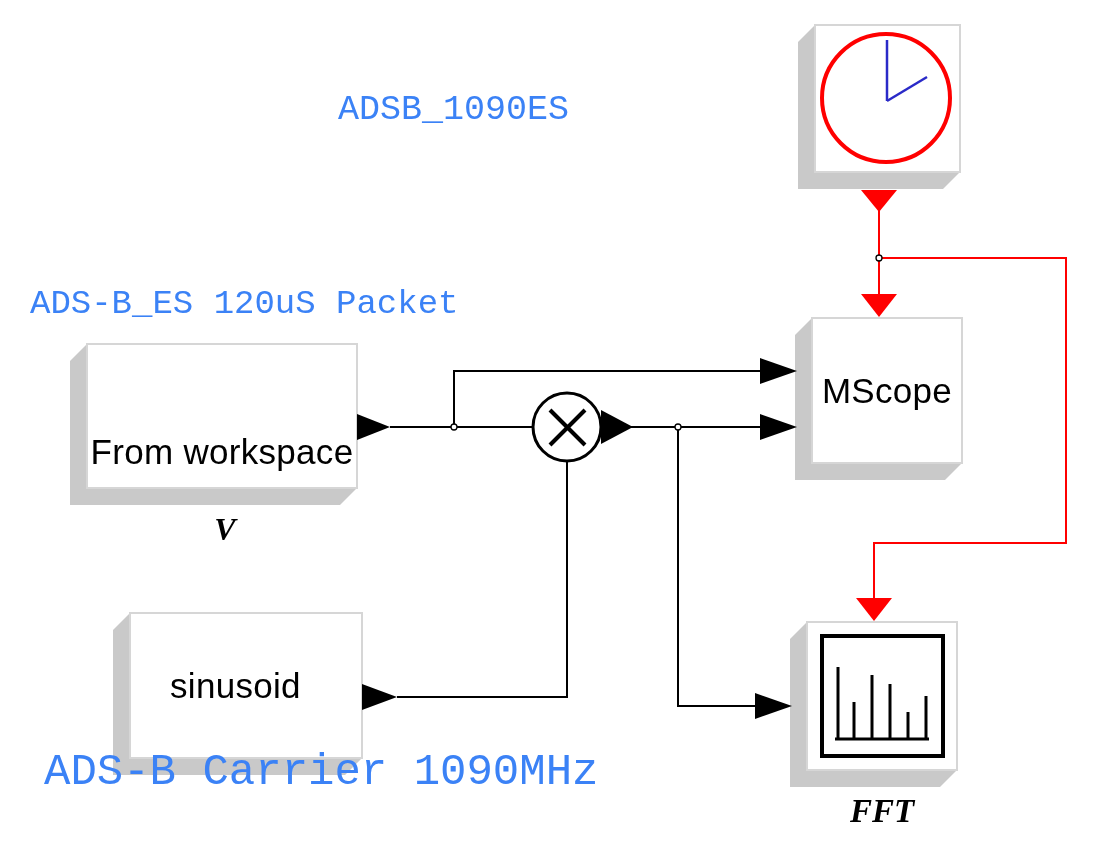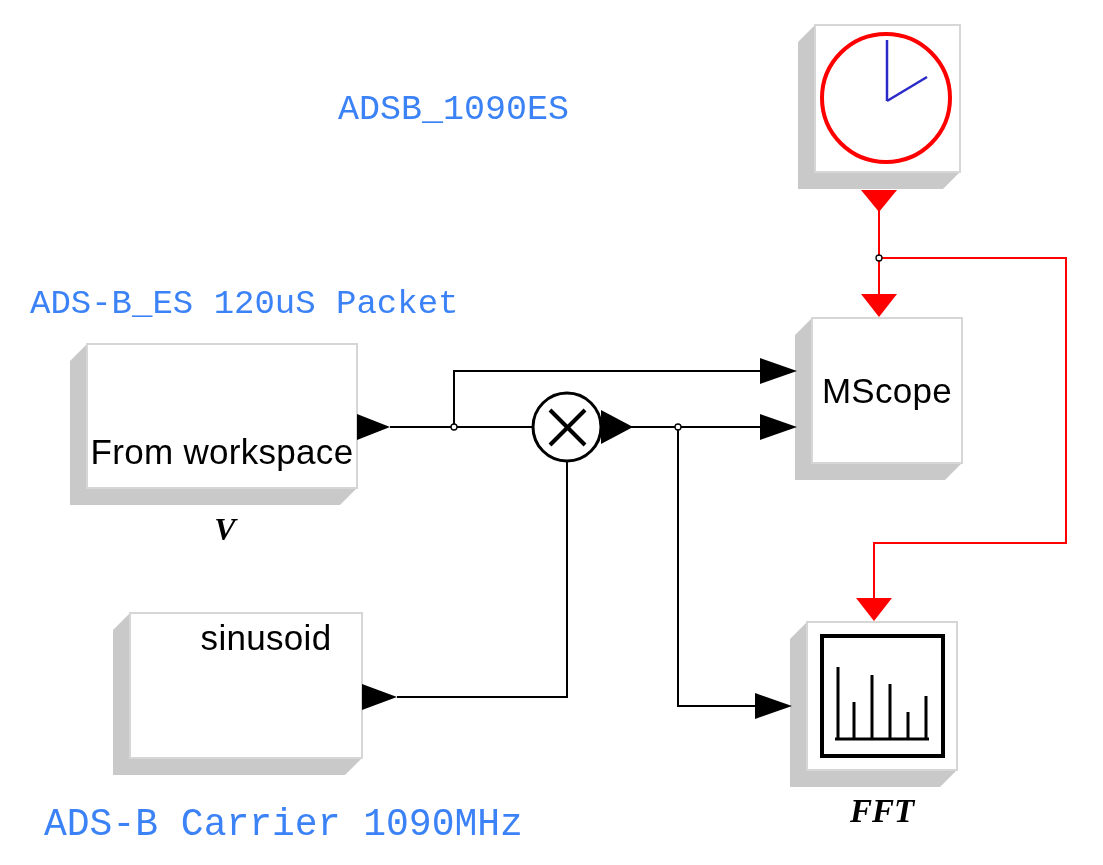--- a/index.html
+++ b/index.html
@@ -2,30 +2,30 @@
 <html><head>
 <meta charset="utf-8">
 <style>
   html,body{margin:0;padding:0;background:#fff;}
   #canvas{position:relative;width:1103px;height:865px;background:#fff;overflow:hidden;
           font-family:"Liberation Sans",sans-serif;}
   #wires-svg{position:absolute;left:0;top:0;width:1103px;height:865px;}
   .ann{position:absolute;color:#3b82f6;font-family:Liberation Mono, monospace;white-space:nowrap;}
   .ann-title{left:338px;top:90px;font-size:35px;}
   .ann-packet{left:30px;top:285px;font-size:34px;}
-  .ann-carrier{left:44px;top:803px;font-size:38px;}
+  .ann-carrier{left:44px;top:747px;font-size:44px;}
   .blockname{position:absolute;color:#000;font-family:"Liberation Serif",serif;
              font-style:italic;font-weight:bold;text-align:center;}
   .name-v{left:180px;top:511px;width:90px;font-size:32px;}
   .name-fft{left:807px;top:793px;width:150px;font-size:33px;}
   .blocktext{position:absolute;display:flex;align-items:center;justify-content:center;
              color:#000;font-size:35px;letter-spacing:0.3px;}
   .bt-workspace{left:87px;top:344px;width:270px;height:144px;margin-top:36px;}
   .bt-mscope{left:812px;top:318px;width:150px;height:145px;}
-  .bt-sinusoid{left:130px;top:613px;width:232px;height:145px;flex-direction:row;
+  .bt-sinusoid{left:130px;top:613px;width:232px;height:145px;flex-direction:column;
                align-items:flex-start;justify-content:center;padding-left:40px;
                box-sizing:border-box;line-height:50px;}
 </style>
 </head>
 <body>
 
 <div id="canvas">
 
   <svg id="wires-svg" viewBox="0 0 1103 865" xmlns="http://www.w3.org/2000/svg">
 

